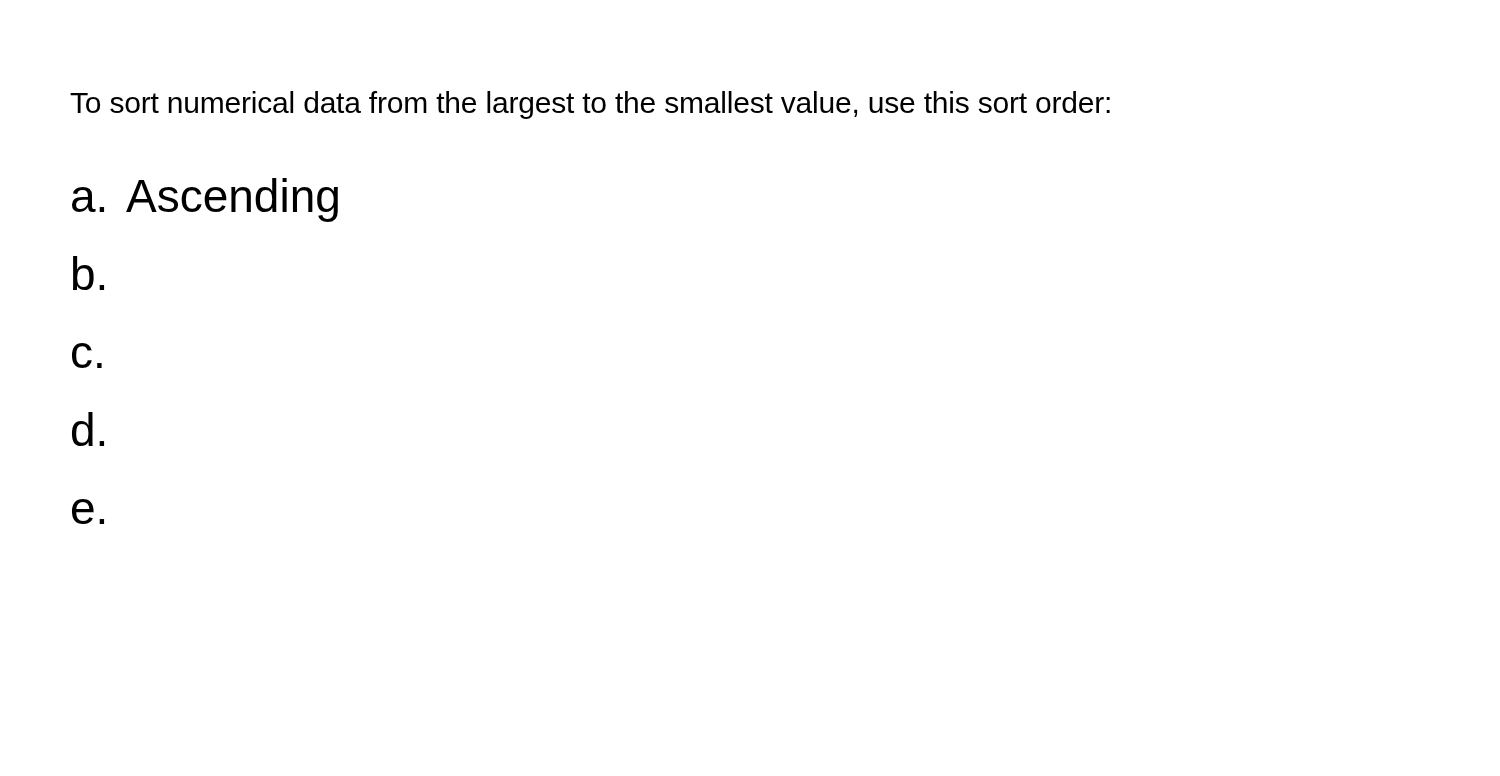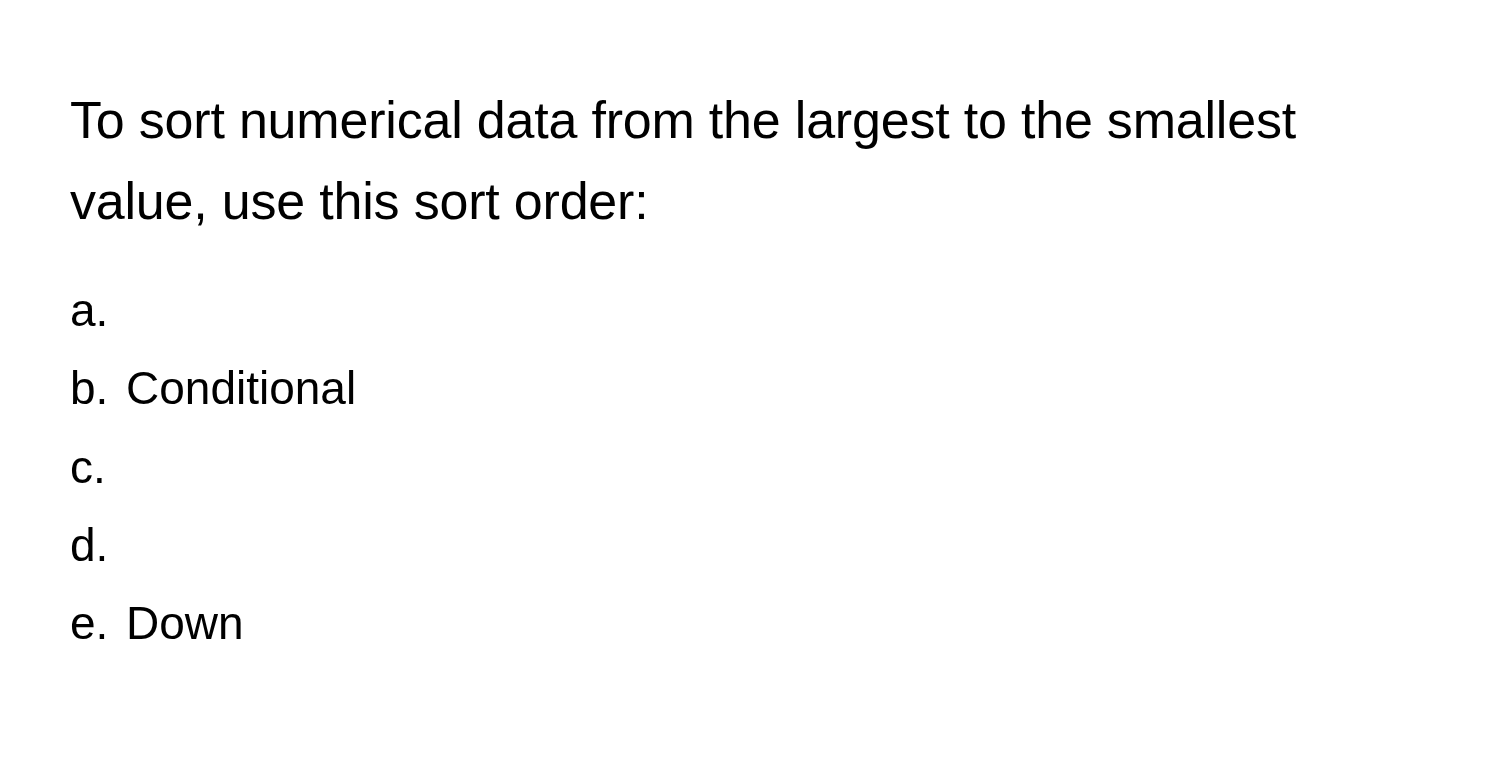--- a/index.html
+++ b/index.html
@@ -9,21 +9,21 @@
     }
     body {
       width: 1500px;
       height: 776px;
       background: #ffffff;
       font-family: -apple-system, BlinkMacSystemFont, "Segoe UI", Helvetica, Arial, sans-serif;
       color: #000000;
       padding: 80px 70px;
     }
     .question {
-      font-size: 52px;
+      font-size: 30px;
       line-height: 1.55;
       margin-bottom: 30px;
       letter-spacing: -0.2px;
     }
     .options {
       font-size: 46px;
       line-height: 1.7;
     }
     .option {
       display: flex;
@@ -33,28 +33,27 @@
     }
   </style>
 </head>
 <body>
 
 <div class="question">To sort numerical data from the largest to the smallest value, use this sort order:</div>
 
 <div class="options">
   <div class="option">
     <span class="option-letter">a.</span>
+    <span>Ascending</span>
   </div>
   <div class="option">
     <span class="option-letter">b.</span>
-    <span>Conditional</span>
   </div>
   <div class="option">
     <span class="option-letter">c.</span>
   </div>
   <div class="option">
     <span class="option-letter">d.</span>
   </div>
   <div class="option">
     <span class="option-letter">e.</span>
-    <span>Down</span>
   </div>
 </div>
 
 </body></html>

